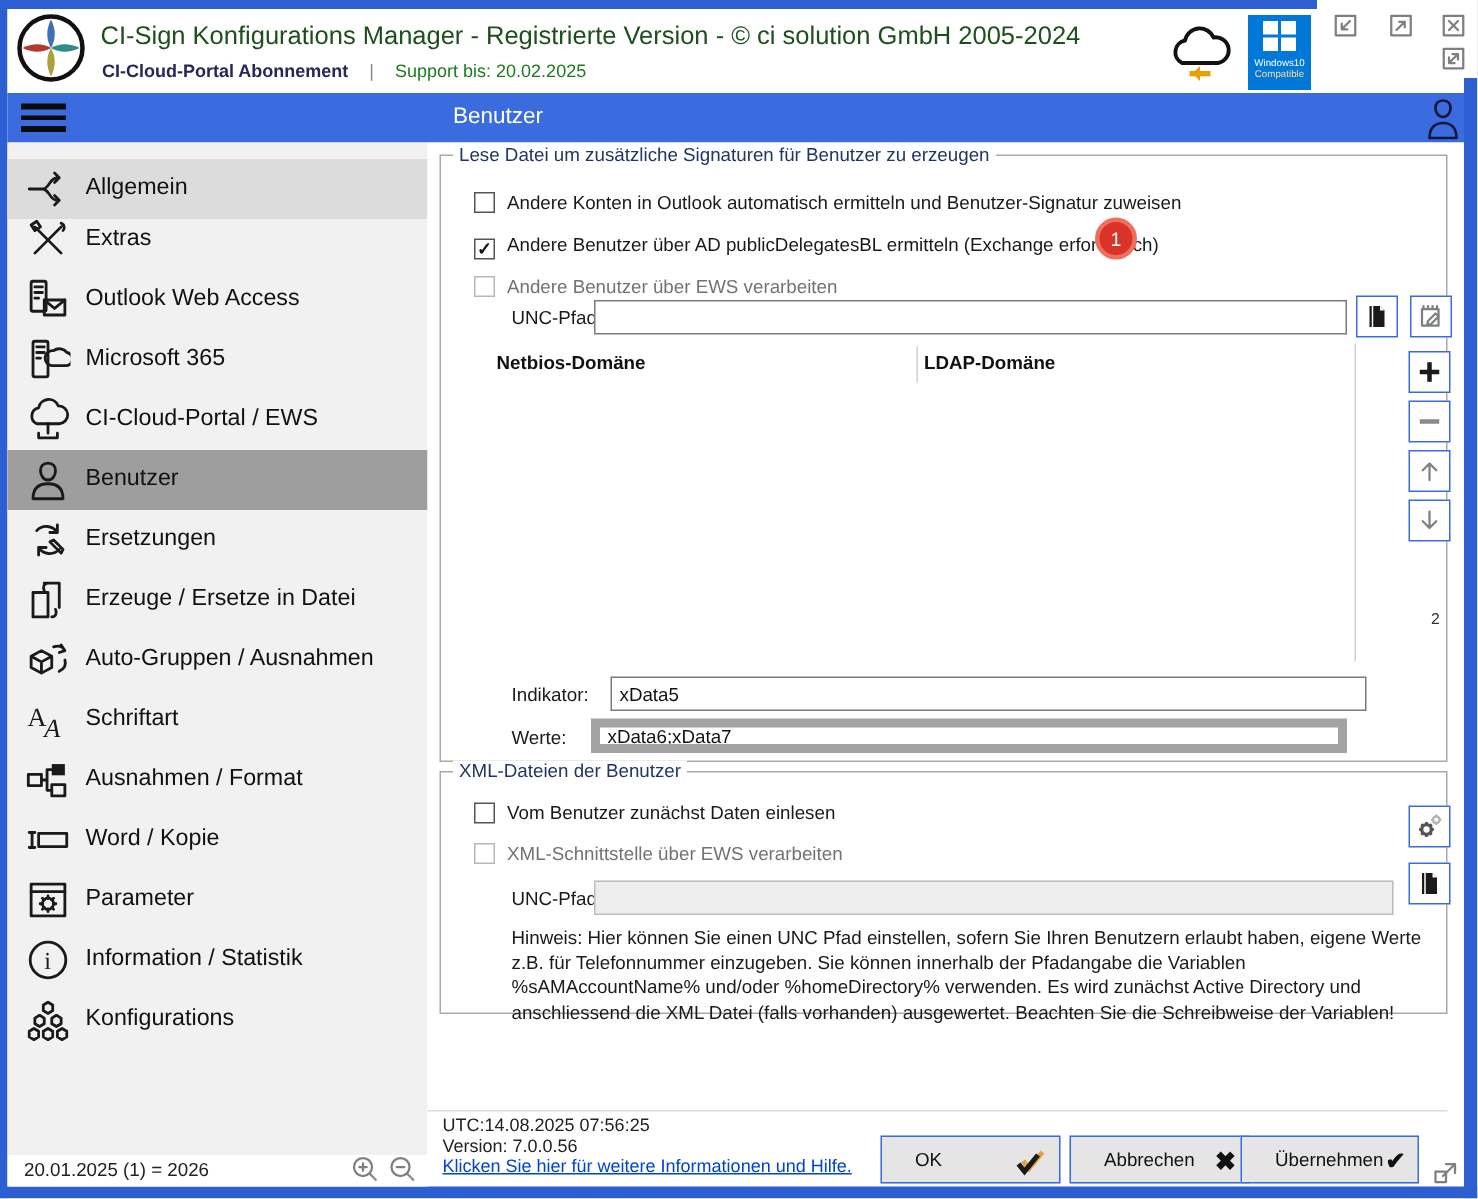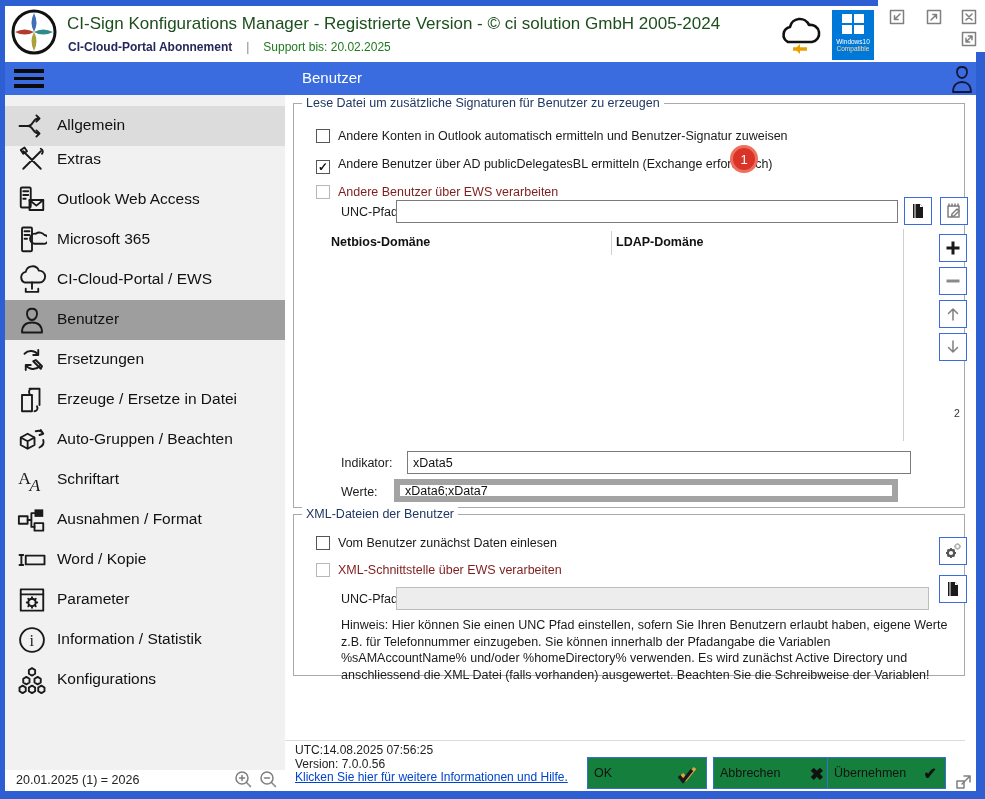--- a/index.html
+++ b/index.html
@@ -44,38 +44,38 @@
   
   .content{position:absolute;left:285px;top:95px;width:691px;height:675px;background:#fff;}
   .group{position:absolute;border:1px solid #a9a9a9;background:#fff;}
   .g1{left:8px;top:8px;width:672px;height:405px;}
   .g2{left:8px;top:419px;width:672px;height:162px;}
   .legend{position:absolute;top:-8px;left:8px;background:#fff;padding:0 4px;font-size:12.5px;color:#1f3763;white-space:nowrap;}
   .cbrow{position:absolute;left:22px;height:16px;white-space:nowrap;cursor:pointer;}
   .cb{display:inline-block;width:14px;height:14px;background:#fff;border:1px solid #555;vertical-align:-3px;text-align:center;line-height:13px;font-size:12px;font-weight:bold;color:#111;}
   .cb.dis{border-color:#b8b8b8;}
   .cbrow .txt{margin-left:8px;font-size:12.5px;color:#1a1a1a;}
-  .cbrow.dis .txt{color:#7f1d1d;}
+  .cbrow.dis .txt{color:#737373;}
   .cbrow.dis{cursor:default;}
   .badge{position:absolute;width:28px;height:28px;border-radius:50%;background:#da3428;border:3px solid #ef6f5f;color:#fff;text-align:center;line-height:23px;font-size:13px;}
   .flabel{position:absolute;font-size:12.5px;color:#1a1a1a;}
   .tinput{position:absolute;height:23px;border:1px solid #7a7a7a;background:#fff;font-family:"Liberation Sans",sans-serif;font-size:12.5px;padding:2px 5px;color:#111;}
   .tinput.focused{border:6px solid #a3a3a3;}
   .tinput:disabled{background:#ededed;border-color:#bdbdbd;}
   .sqbtn{position:absolute;width:28px;height:28px;background:#fff;border:1px solid #3a6ce0;text-align:center;cursor:pointer;padding:0;}
   .sqbtn.dis{cursor:default;}
   .sqbtn svg{margin-top:3px;}
   .colhead{position:absolute;font-size:12.5px;font-weight:bold;color:#111;white-space:nowrap;}
   .vline{position:absolute;width:1px;background:#d0d0d0;}
   .marker2{position:absolute;font-size:10.5px;color:#333;}
   
   .fsep{position:absolute;left:0px;top:645px;width:680px;height:1px;background:#dcdcdc;}
   .futc{position:absolute;left:10px;top:649px;font-size:12px;color:#222;line-height:13.5px;white-space:nowrap;}
   .flink{color:#0044cc;text-decoration:underline;cursor:pointer;}
-  .fbtn{position:absolute;top:662px;height:32px;background:#15803d;border:1px solid #3a6ce0;font-family:"Liberation Sans",sans-serif;font-size:12.5px;color:#111;text-align:left;padding:0 6px;cursor:pointer;}
+  .fbtn{position:absolute;top:662px;height:32px;background:#e5e5e5;border:1px solid #3a6ce0;font-family:"Liberation Sans",sans-serif;font-size:12.5px;color:#111;text-align:left;padding:0 22px;cursor:pointer;}
   .fbtn .bicon{position:absolute;right:8px;top:6px;}
   .xmark{font-size:17px;font-weight:bold;color:#111;}
   .chk{font-size:16px;font-weight:bold;color:#111;}
   .grip{position:absolute;left:955px;top:771px;width:20px;height:20px;cursor:nwse-resize;}
   .si{fill:none;stroke:#1a1a1a;stroke-width:1.5;stroke-linecap:round;stroke-linejoin:round;}
   .gray{stroke:#7f7f7f;}
 </style>
 </head>
 <body>
 
@@ -198,21 +198,21 @@
     <div class="sb-item" style="top:285px;">
       <svg class="ico" viewBox="0 0 24 24">
           <path class="si" d="M4 8h8v13H4z M10 3h8v13 M12 3c-2 0-3 2-2 4 M14 21c2 0 3-2 2-4"></path>
         </svg>
       <span class="lbl">Erzeuge / Ersetze in Datei</span>
     </div>
     <div class="sb-item" style="top:325px;">
       <svg class="ico" viewBox="0 0 24 24">
           <path class="si" d="M3 10l5.5-3 5.5 3v6l-5.5 3L3 16z M3 10l5.5 3 5.5-3 M8.5 13v6 M15 5c3-1 5 0 6 2 M21 12c1 3-1 5-3 6 M19 4l2 3-3 1"></path>
         </svg>
-      <span class="lbl">Auto-Gruppen / Beachten</span>
+      <span class="lbl">Auto-Gruppen / Ausnahmen</span>
     </div>
     <div class="sb-item" style="top:365px;">
       <svg class="ico" viewBox="0 0 24 24">
           <text x="1" y="15" style="font-family:'Liberation Serif',serif;font-size:14px;fill:#1a1a1a;">A</text>
           <text x="10" y="21" style="font-family:'Liberation Serif',serif;font-size:14px;font-style:italic;fill:#1a1a1a;">A</text>
         </svg>
       <span class="lbl">Schriftart</span>
     </div>
     <div class="sb-item" style="top:405px;">
       <svg class="ico" viewBox="0 0 24 24">

